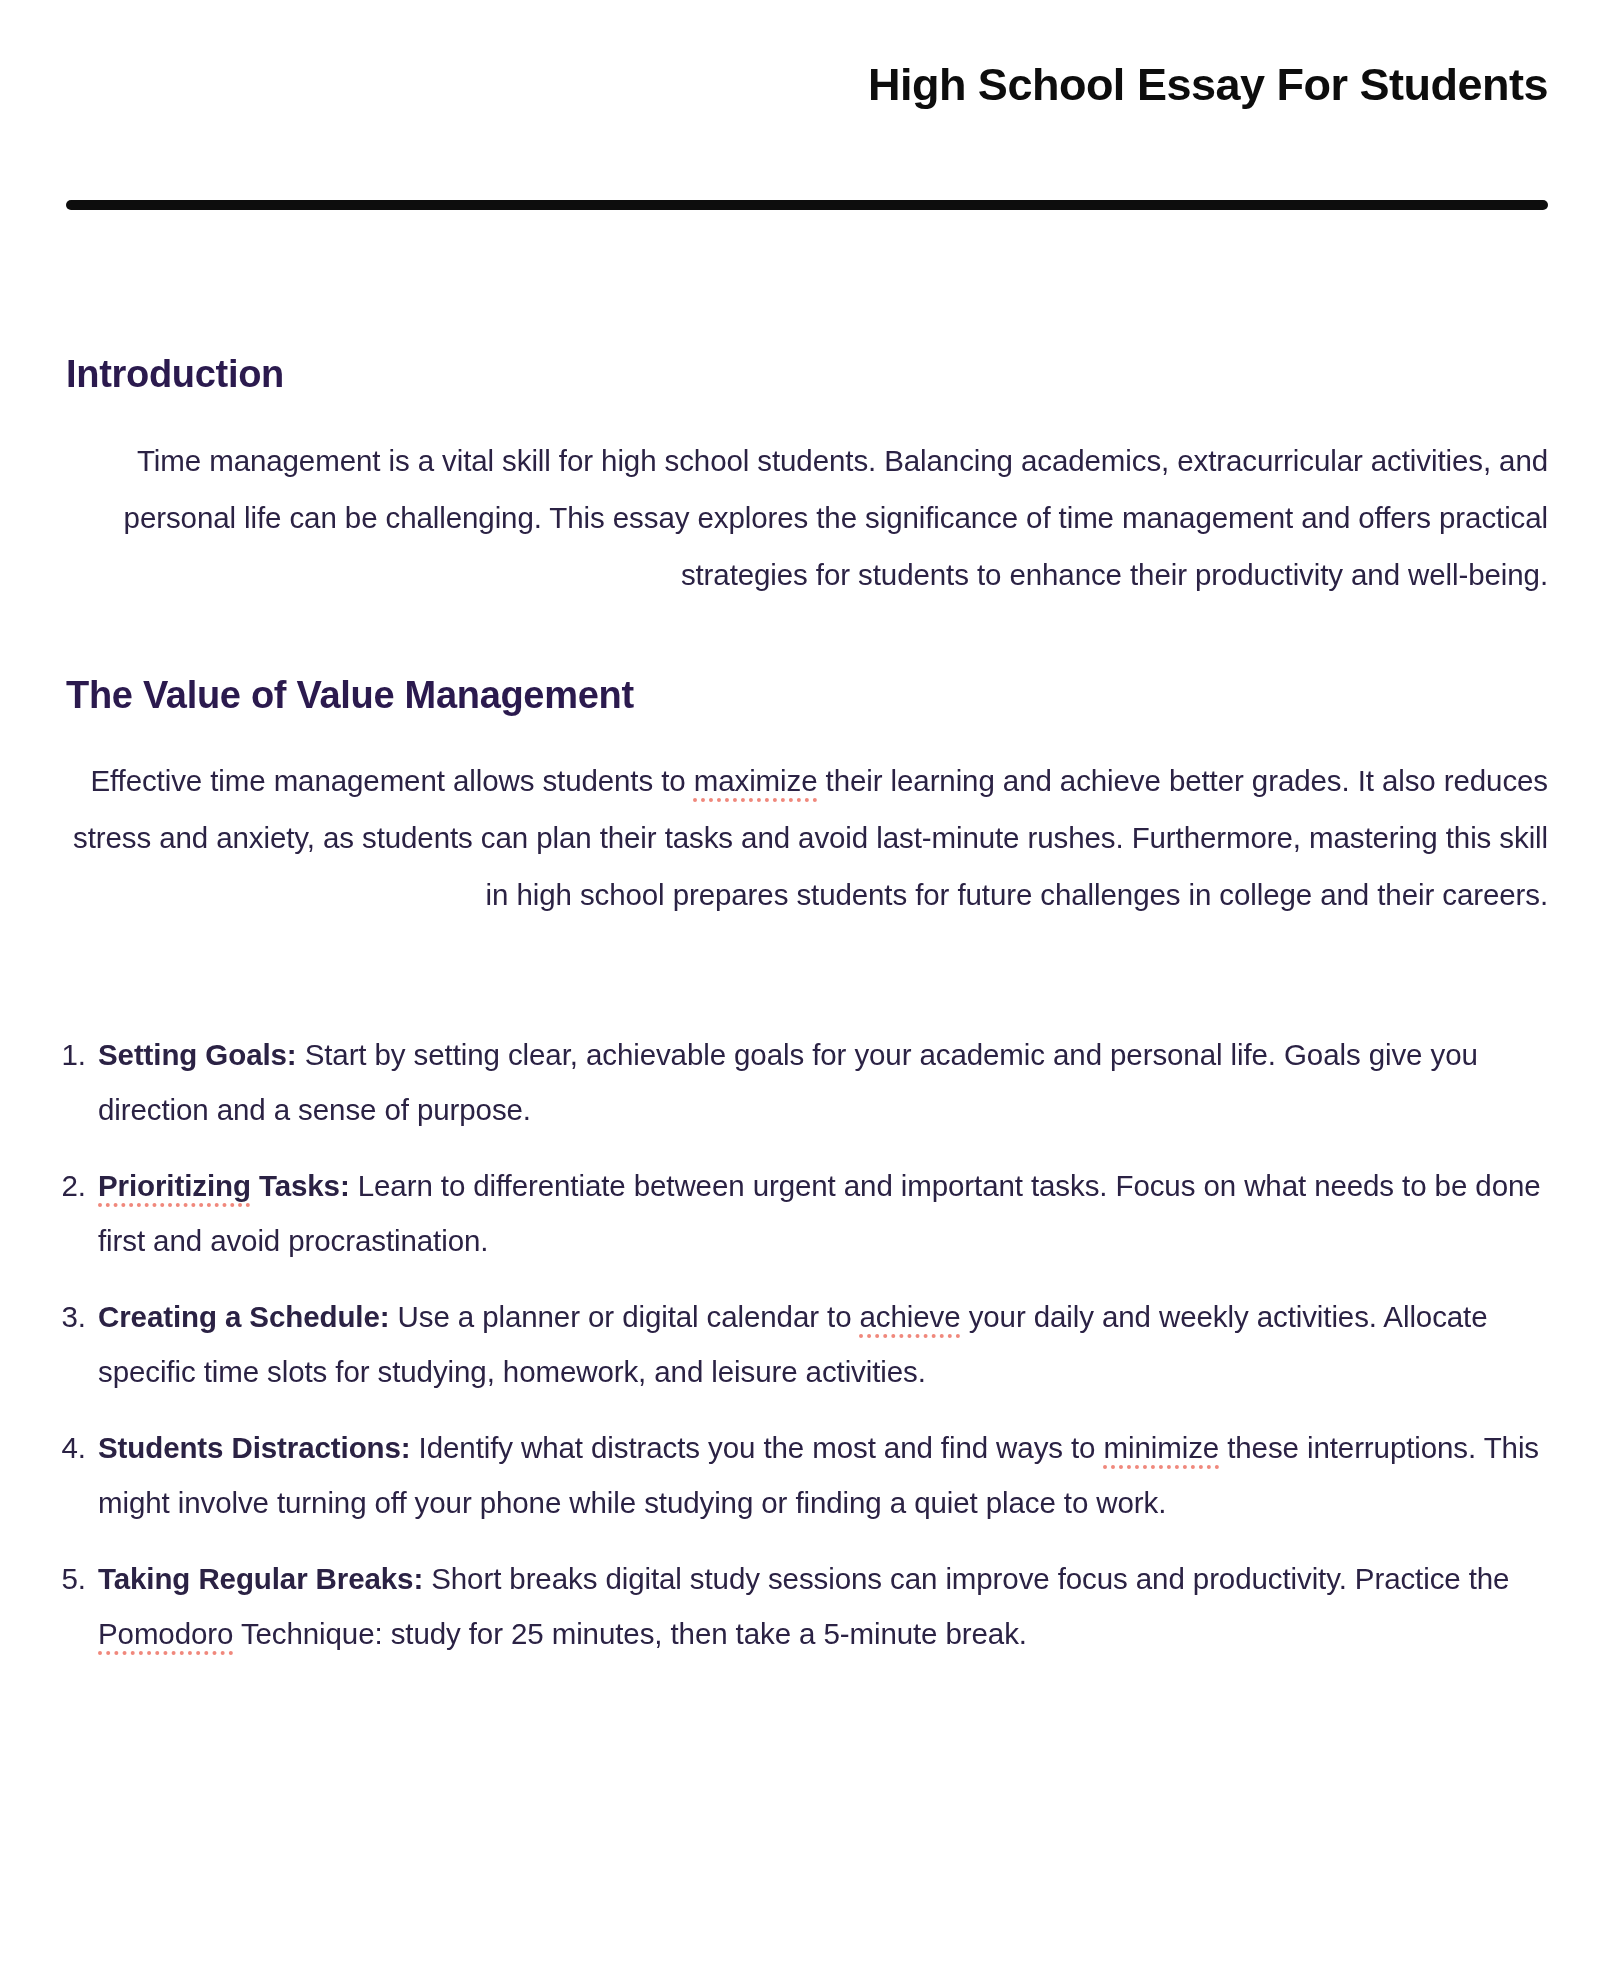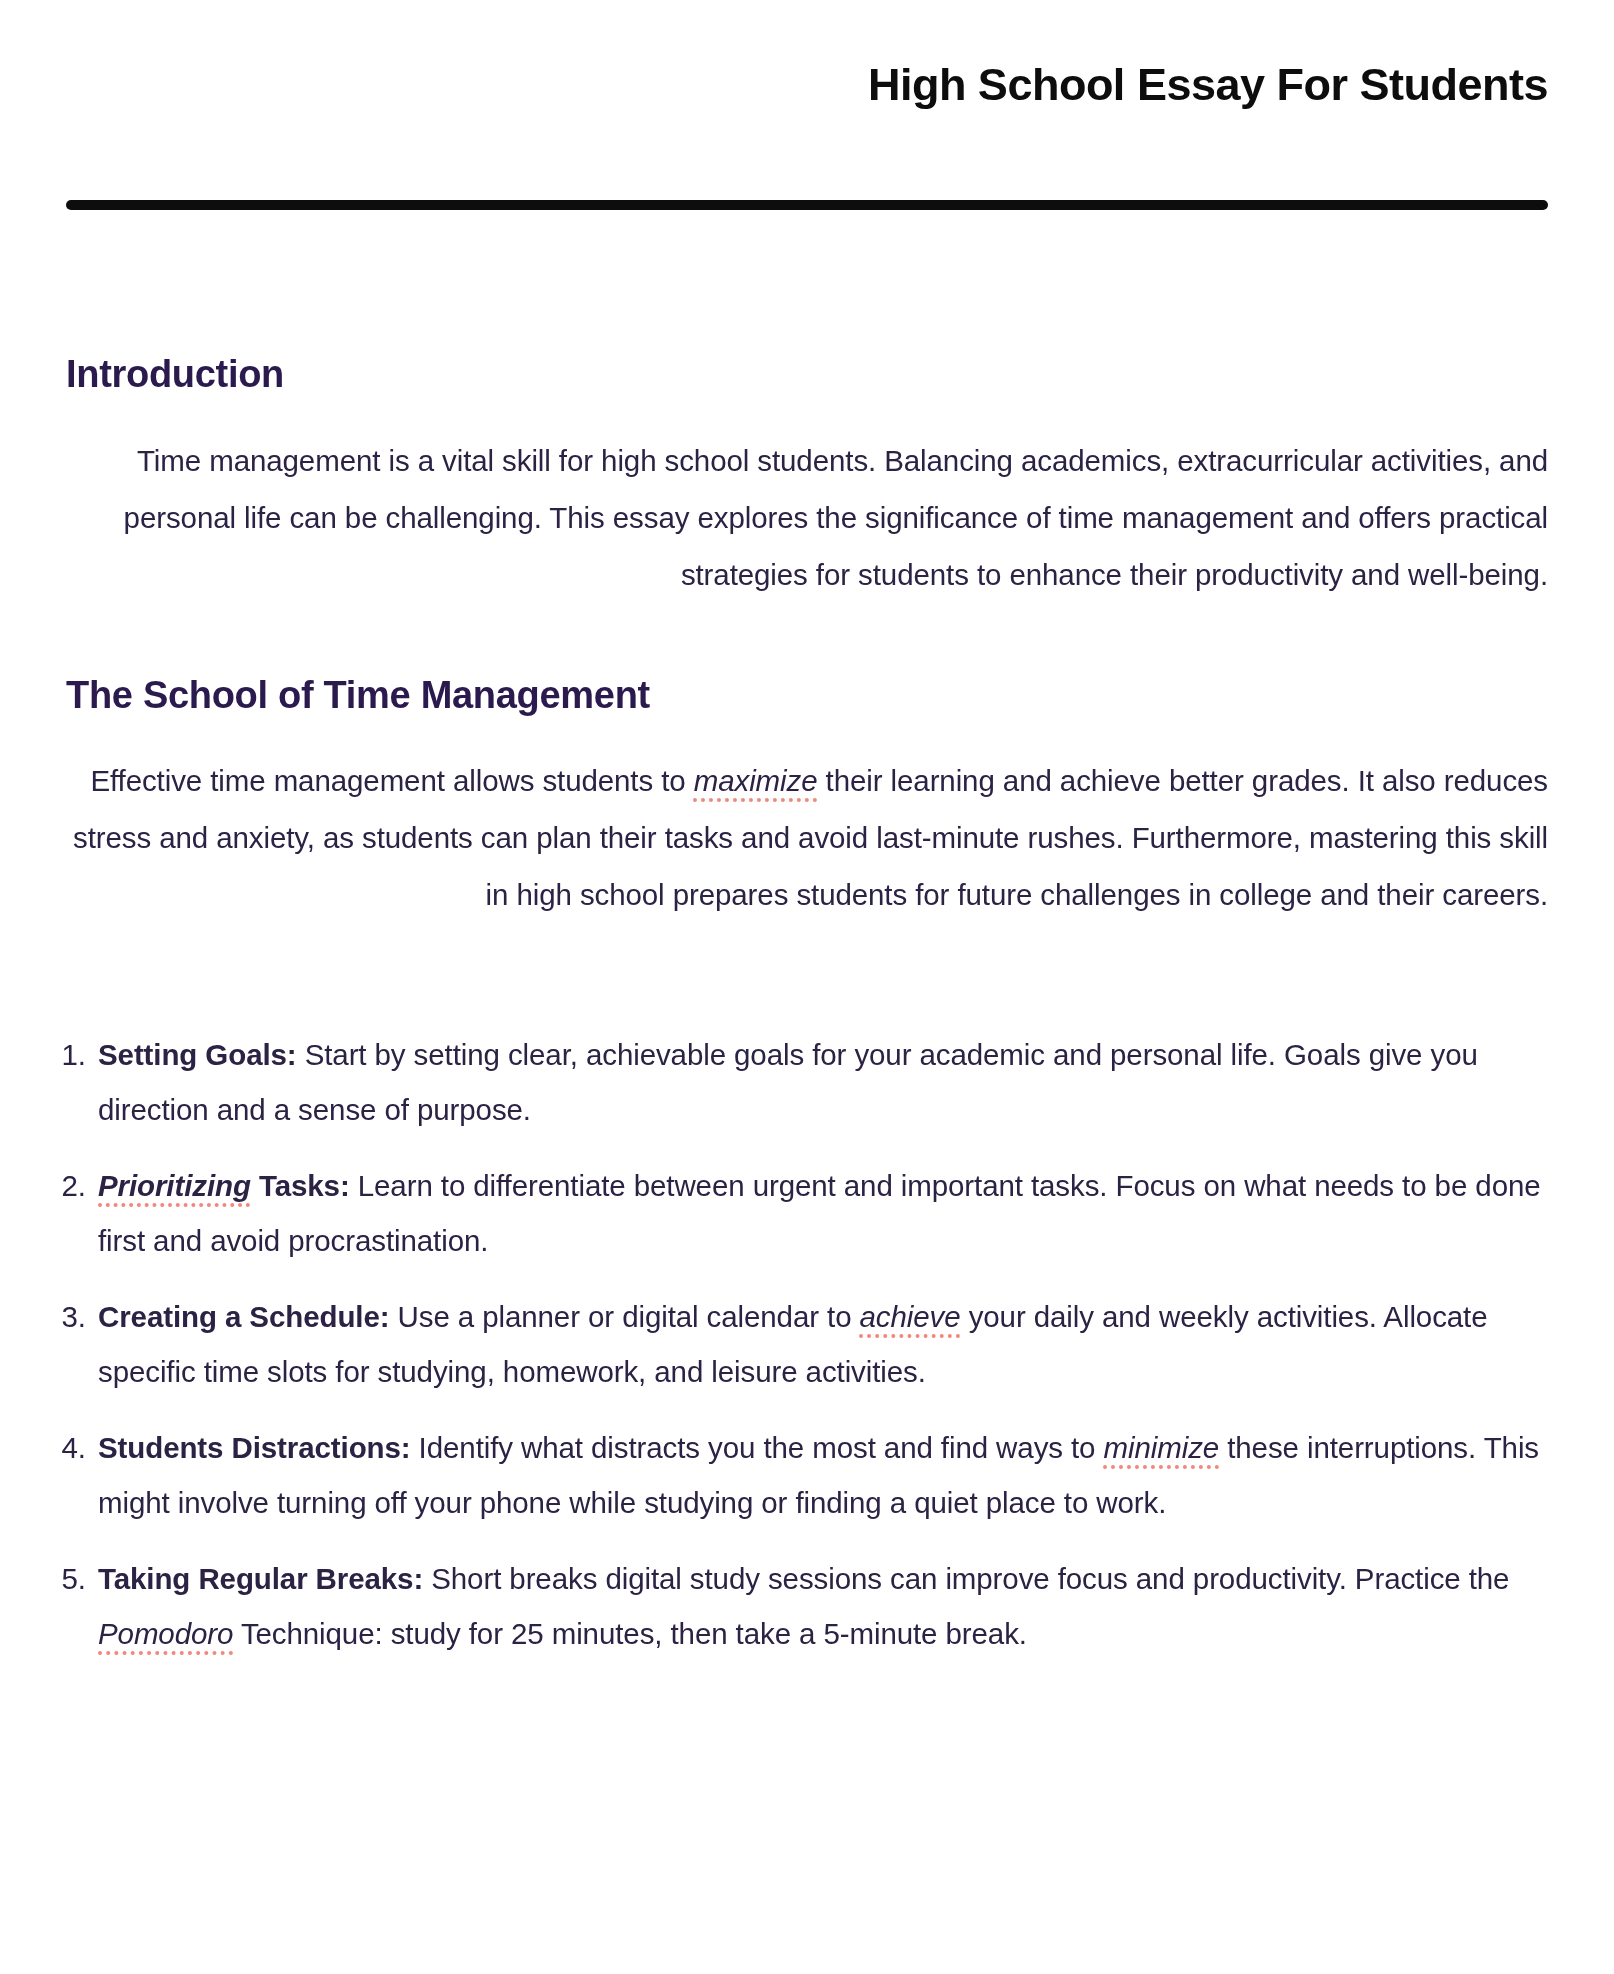--- a/index.html
+++ b/index.html
@@ -68,39 +68,38 @@
     color: var(--c-body);
   }
   ol.strategies li::marker { color: var(--c-body); }
   .bold { font-weight: 700; text-align: right; }
   .misspell {
     text-decoration-line: underline;
     text-decoration-style: dotted;
     text-decoration-color: var(--c-spell);
     text-decoration-thickness: 3.5px;
     text-underline-offset: 7px;
-    font-style: italic;
   }
 </style>
 </head>
 <body>
 
 <div class="page">
 
   <h1 class="doc-title">High School Essay For Students</h1>
 
   <div class="rule"></div>
 
   <section class="doc-section">
     <h2>Introduction</h2>
     <p><span>Time management is a vital skill for high school students. Balancing academics, extracurricular activities, and personal life can be challenging. This essay explores the significance of time management and offers practical strategies for students to enhance their productivity and well-being.</span></p>
   </section>
 
   <section class="doc-section">
-    <h2>The School of Time Management</h2>
+    <h2>The Value of Value Management</h2>
     <p><span>Effective time management allows students to </span><span class="misspell">maximize</span><span> their learning and achieve better grades. It also reduces stress and anxiety, as students can plan their tasks and avoid last-minute rushes. Furthermore, mastering this skill in high school prepares students for future challenges in college and their careers.</span></p>
   </section>
 
   <ol class="strategies">
     <li><span class="bold">Setting Goals:</span><span> Start by setting clear, achievable goals for your academic and personal life. Goals give you direction and a sense of purpose.</span></li>
     <li><span class="bold misspell">Prioritizing</span><span class="bold"> Tasks:</span><span> Learn to differentiate between urgent and important tasks. Focus on what needs to be done first and avoid procrastination.</span></li>
     <li><span class="bold">Creating a Schedule:</span><span> Use a planner or digital calendar to </span><span class="misspell">achieve</span><span> your daily and weekly activities. Allocate specific time slots for studying, homework, and leisure activities.</span></li>
     <li><span class="bold">Students Distractions:</span><span> Identify what distracts you the most and find ways to </span><span class="misspell">minimize</span><span> these interruptions. This might involve turning off your phone while studying or finding a quiet place to work.</span></li>
     <li><span class="bold">Taking Regular Breaks:</span><span> Short breaks digital study sessions can improve focus and productivity. Practice the </span><span class="misspell">Pomodoro</span><span> Technique: study for 25 minutes, then take a 5-minute break.</span></li>
   </ol>

